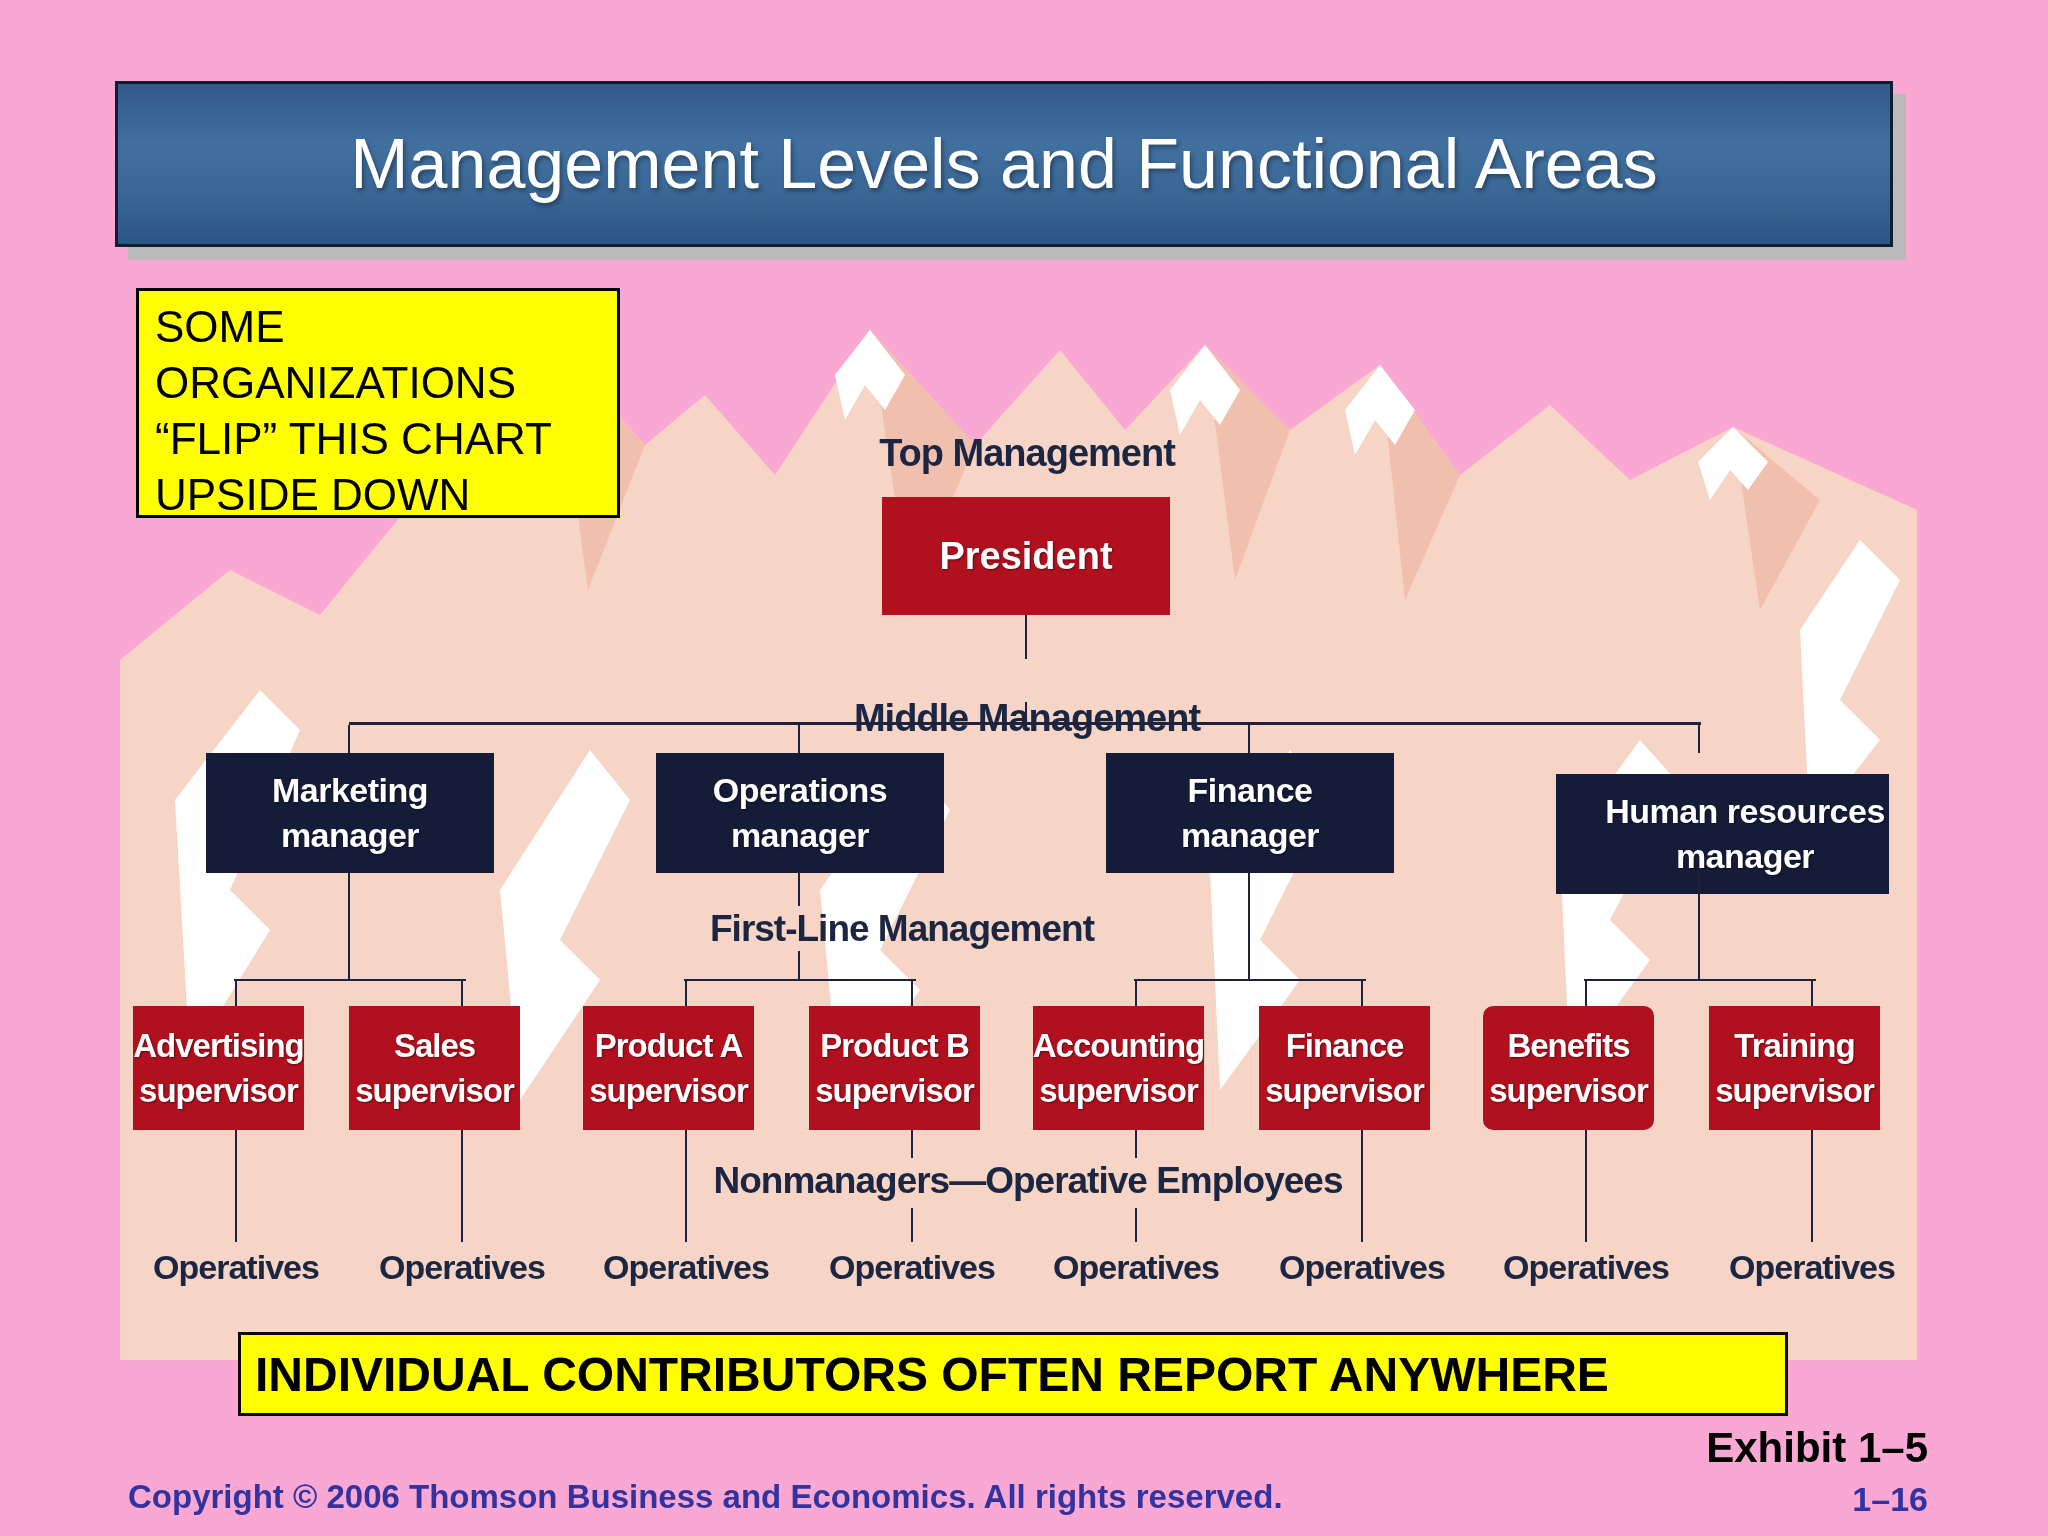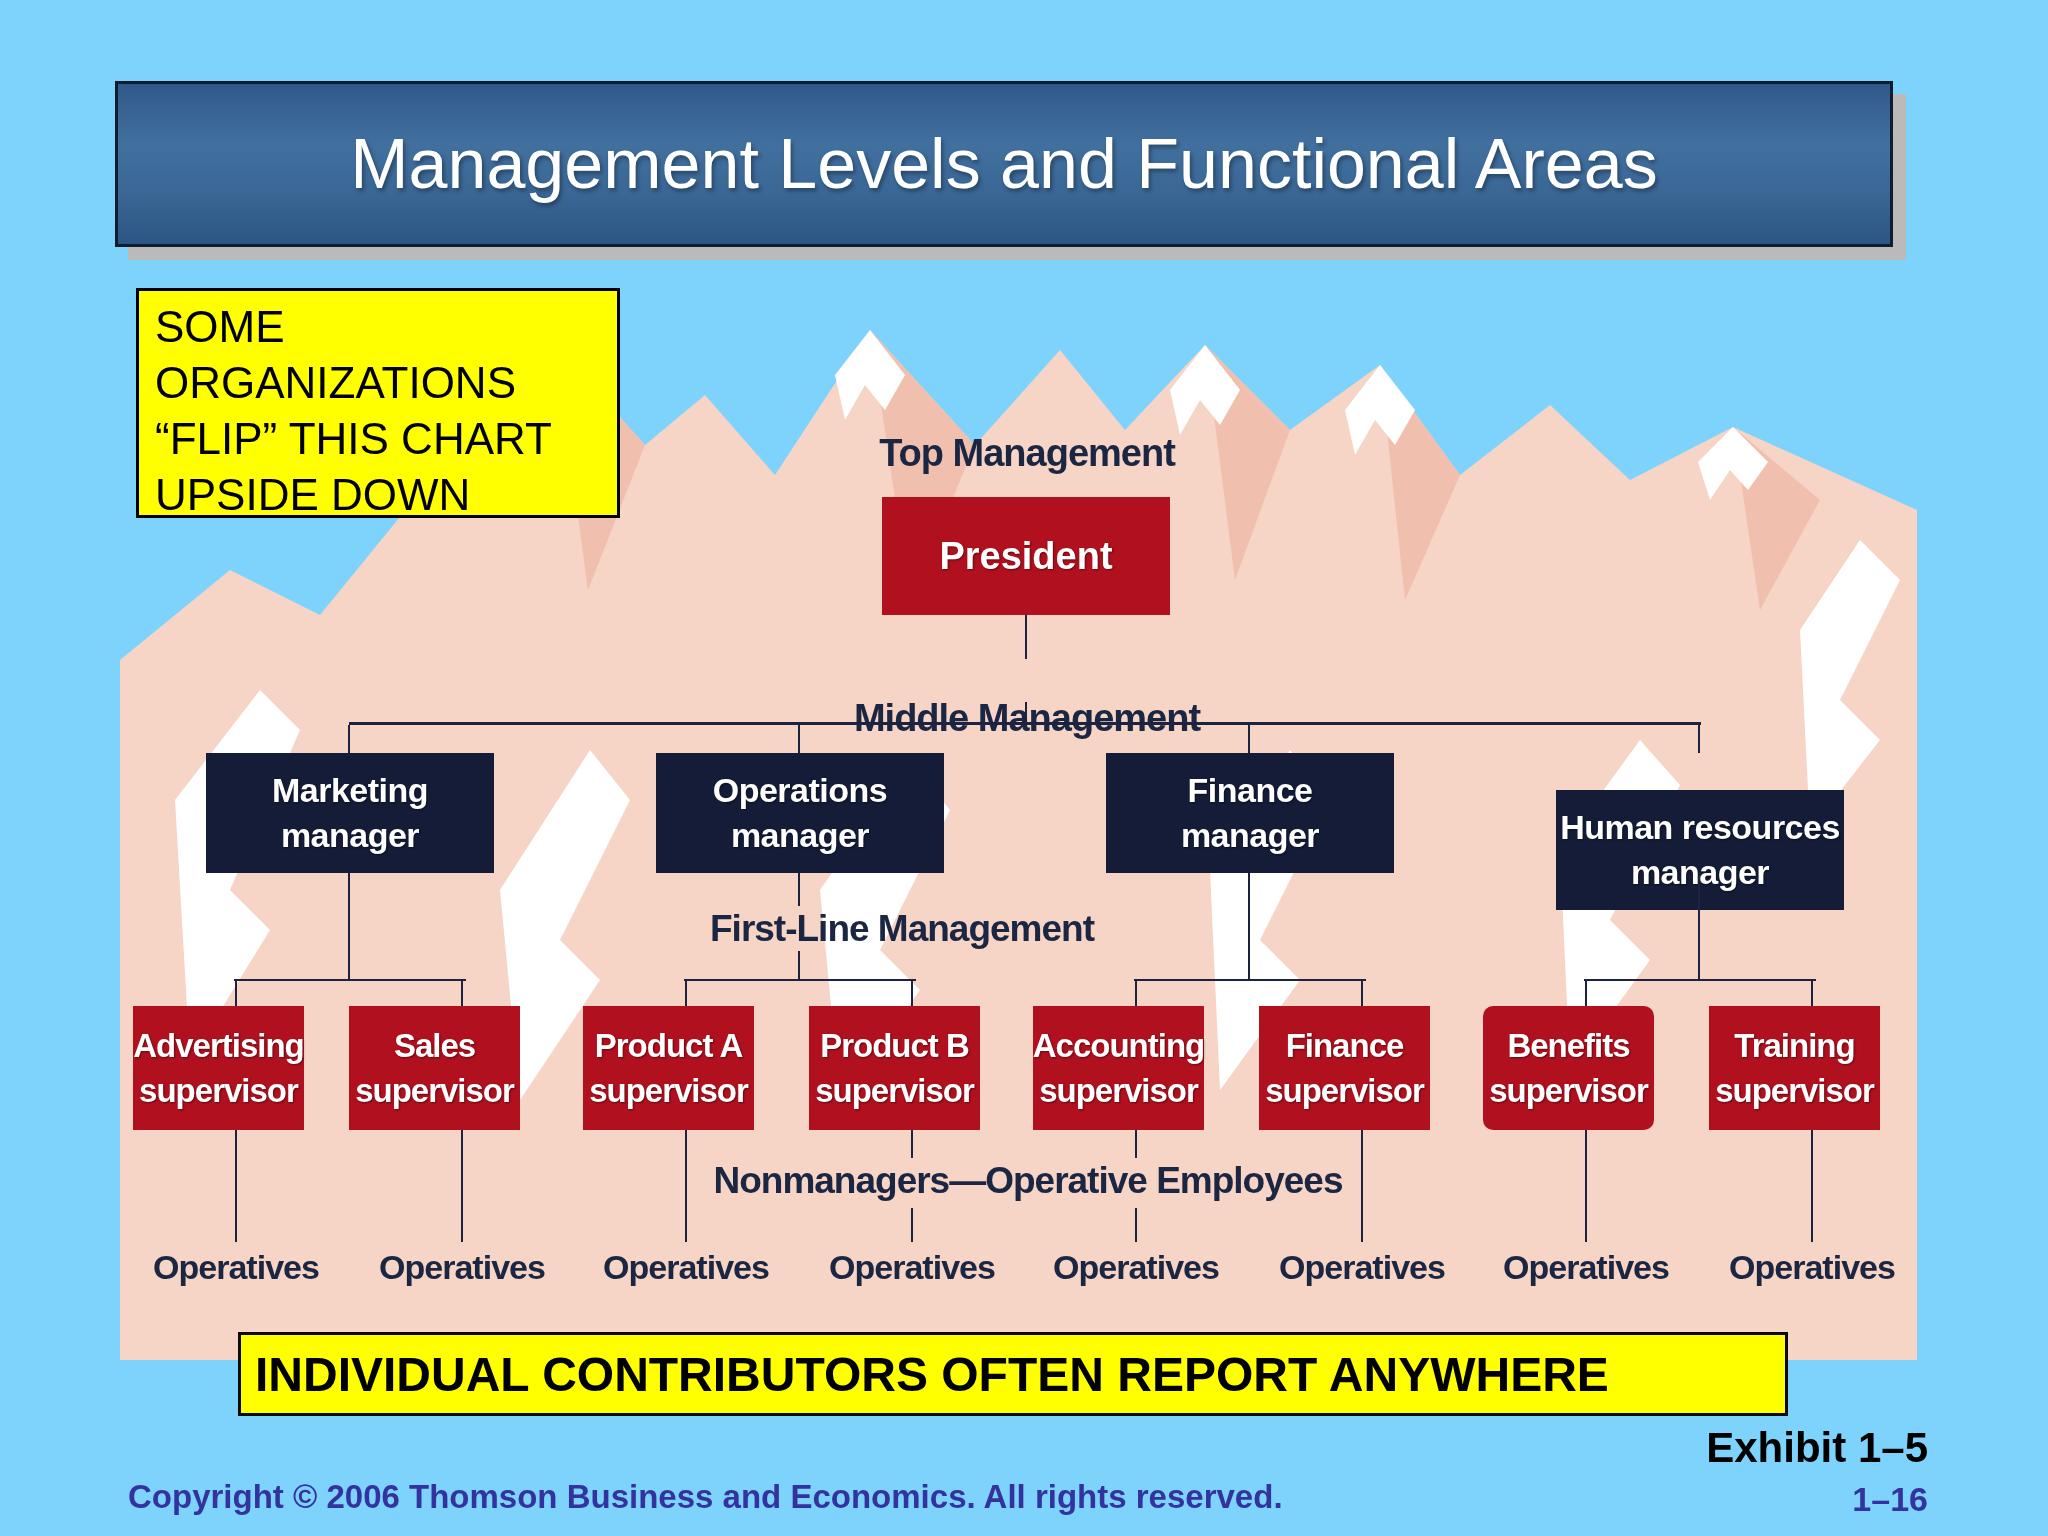--- a/index.html
+++ b/index.html
@@ -1,17 +1,17 @@
 <!DOCTYPE html>
 <html><head>
 <meta charset="utf-8">
 <style>
   html,body{margin:0;padding:0;background:#ffffff;}
   #slide{
-    position:relative;width:2048px;height:1536px;background:#7dd3fc;overflow:hidden;
+    position:relative;width:2048px;height:1536px;background:#f9a8d4;overflow:hidden;
     font-family:"Liberation Sans","DejaVu Sans",sans-serif;
   }
   
   #title-banner{
     position:absolute;left:115px;top:81px;width:1772px;height:160px;
     background:linear-gradient(180deg,#30598a 0%,#41709f 38%,#3a6795 68%,#2b5584 100%);
     border:3px solid #0f1d2e;box-shadow:13px 13px 0 #bababa;
     display:flex;align-items:center;justify-content:center;
   }
   #title-banner .t{
@@ -111,21 +111,21 @@
   <div class="vl" style="left:798px;top:725px;height:28px;"></div>
   <div class="vl" style="left:1248px;top:725px;height:28px;"></div>
   <div class="vl" style="left:1698px;top:725px;height:28px;"></div>
 
   <div class="box navy mgr" style="left:206px;top:753px;">Marketing
 manager</div>
   <div class="box navy mgr" style="left:656px;top:753px;">Operations
 manager</div>
   <div class="box navy mgr" style="left:1106px;top:753px;">Finance
 manager</div>
-  <div class="box navy mgr" style="left:1556px;top:790px;">Human resources
+  <div class="box navy mgr" style="left:1556px;top:774px;padding-left:45px;">Human resources
 manager</div>
 
   <div class="vl" style="left:348px;top:873px;height:108px;"></div>
   <div class="vl" style="left:798px;top:873px;height:33px;"></div>
   <div class="vl" style="left:798px;top:951px;height:30px;"></div>
   <div class="vl" style="left:1248px;top:873px;height:108px;"></div>
   <div class="vl" style="left:1698px;top:873px;height:108px;"></div>
 
   <div class="hl" style="left:234px;top:979px;width:232px;"></div>
   <div class="hl" style="left:684px;top:979px;width:232px;"></div>

